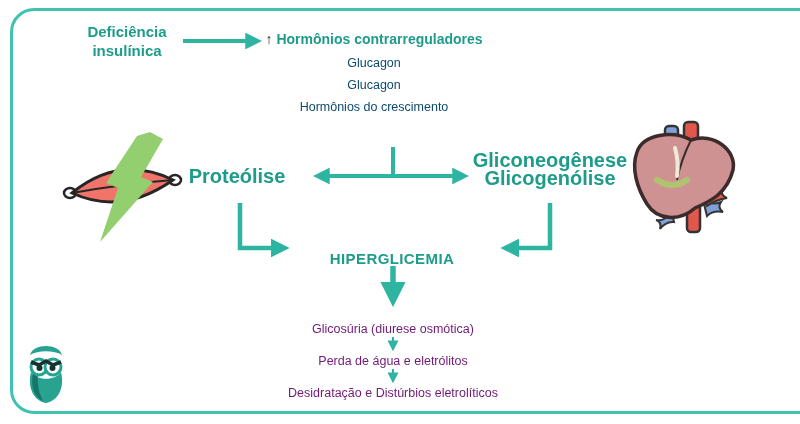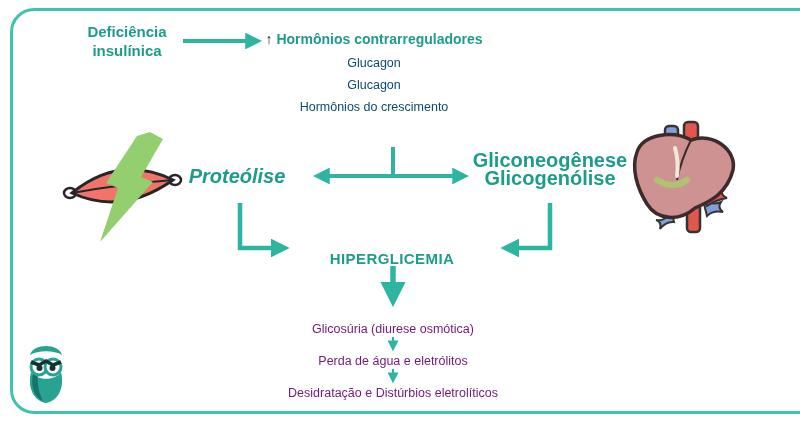--- a/index.html
+++ b/index.html
@@ -68,21 +68,21 @@
 
   <div class="hormone-col">
     <div class="hormone-title"><span class="up">↑</span><span class="tt">Hormônios contrarreguladores</span></div>
     <div class="hormone-list">
       <div class="hormone-item">Glucagon</div>
       <div class="hormone-item">Glucagon</div>
       <div class="hormone-item">Hormônios do crescimento</div>
     </div>
   </div>
 
-  <div class="txt teal-bold t14" style="left:237px;top:167px;white-space:nowrap;font-style:italic;">Proteólise</div>
+  <div class="txt teal-bold t14" style="left:237px;top:167px;white-space:nowrap;">Proteólise</div>
 
   <div class="txt teal-bold t14" style="left:550px;top:151px;">Gliconeogênese
 Glicogenólise</div>
 
   <div class="txt teal-bold t15 caps" style="left:392px;top:241px;white-space:nowrap;margin-top:8px;">HIPERGLICEMIA</div>
 
   <div class="txt black t12" style="left:393px;top:321px;white-space:nowrap;">Glicosúria (diurese osmótica)</div>
   <div class="txt black t12" style="left:393px;top:385px;white-space:nowrap;">Desidratação e Distúrbios eletrolíticos</div>
   <div class="txt black t12" style="left:393px;top:353px;white-space:nowrap;">Perda de água e eletrólitos</div>
 

